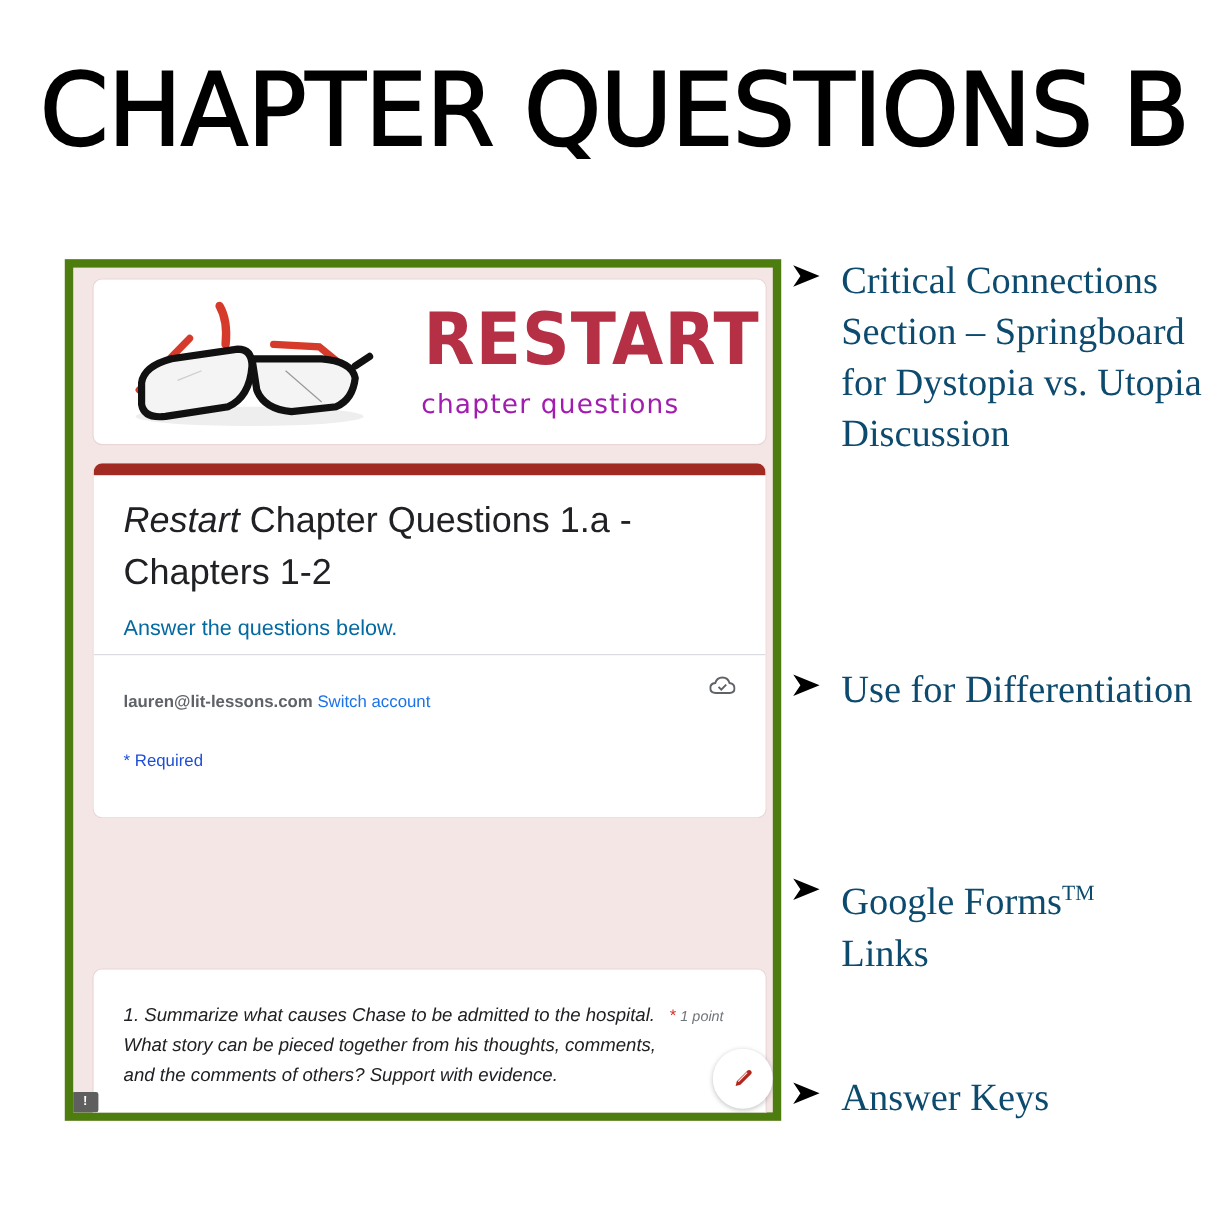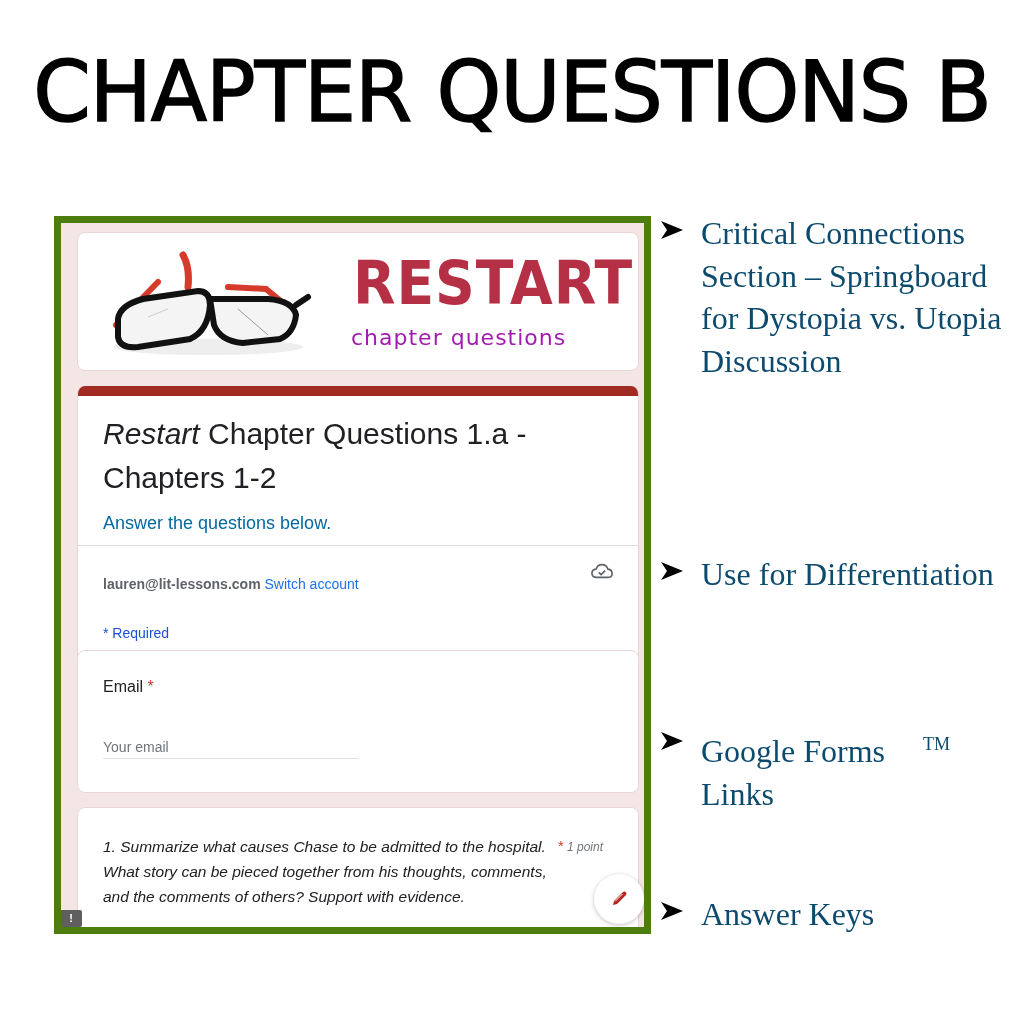--- a/index.html
+++ b/index.html
@@ -88,21 +88,21 @@
       font-size: 11px; font-weight: 700; text-align: center; line-height: 17px; cursor: pointer;
     }
 
     .bullets { position: absolute; left: 660px; top: 0; width: 364px; }
     .bullet { position: absolute; left: 0; width: 364px; }
     .bullet .arrow { position: absolute; left: 0; top: 8px; width: 24px; height: 20px; }
     .bullet .btext {
       position: absolute; left: 41px; width: 320px;
       font-family: Liberation Serif, serif; font-size: 32px; line-height: 42.5px; color: #0c4a6e;
     }
-    .bullet .btext sup { font-size: 18px; vertical-align: 12px; margin-left: 38px; }
+    .bullet .btext sup { font-size: 18px; vertical-align: 12px; }
   </style>
 </head>
 <body>
 
 <div class="slide-title">CHAPTER QUESTIONS B</div>
 
 <div class="shot">
 
   <div class="card banner">
     <svg class="glasses" viewBox="0 0 220 115">
@@ -134,24 +134,20 @@
       <span>lauren@lit-lessons.com</span>
       <span class="switch">Switch account</span>
     </div>
     <svg class="cloud" viewBox="0 0 24 18">
       <path d="M6 16 Q1 16 1 11.5 Q1 7.5 5.5 7 Q7 2 12 2 Q17 2 18.5 7 Q23 7.5 23 12 Q23 16 18.5 16 Z" fill="none" stroke="#5f6368" stroke-width="1.8"></path>
       <path d="M8.5 10.5 L11 13 L15.5 8.5" fill="none" stroke="#5f6368" stroke-width="1.8"></path>
     </svg>
     <div class="required">* Required</div>
   </div>
 
-  <div class="card email-card">
-    <div class="email-label"><span>Email</span> <span class="star">*</span></div>
-    <input class="email-input" type="text" placeholder="Your email" style="">
-  </div>
 
   <div class="card q-card">
     <div class="q-text">1. Summarize what causes Chase to be admitted to the hospital. What story can be pieced together from his thoughts, comments, and the comments of others? Support with evidence.</div>
     <div class="q-points"><span class="star">*</span><span>1 point</span></div>
   </div>
 
   <div class="fab">
     <svg width="20" height="20" viewBox="0 0 20 20">
       <path d="M4 16 L5 12 L14 3 Q15.5 2 17 3.5 Q18 5 17 6 L8 15 Z" fill="#b3261e"></path>
       <path d="M6.2 12.3 L13.6 4.9" stroke="#fff" stroke-width="1"></path>

